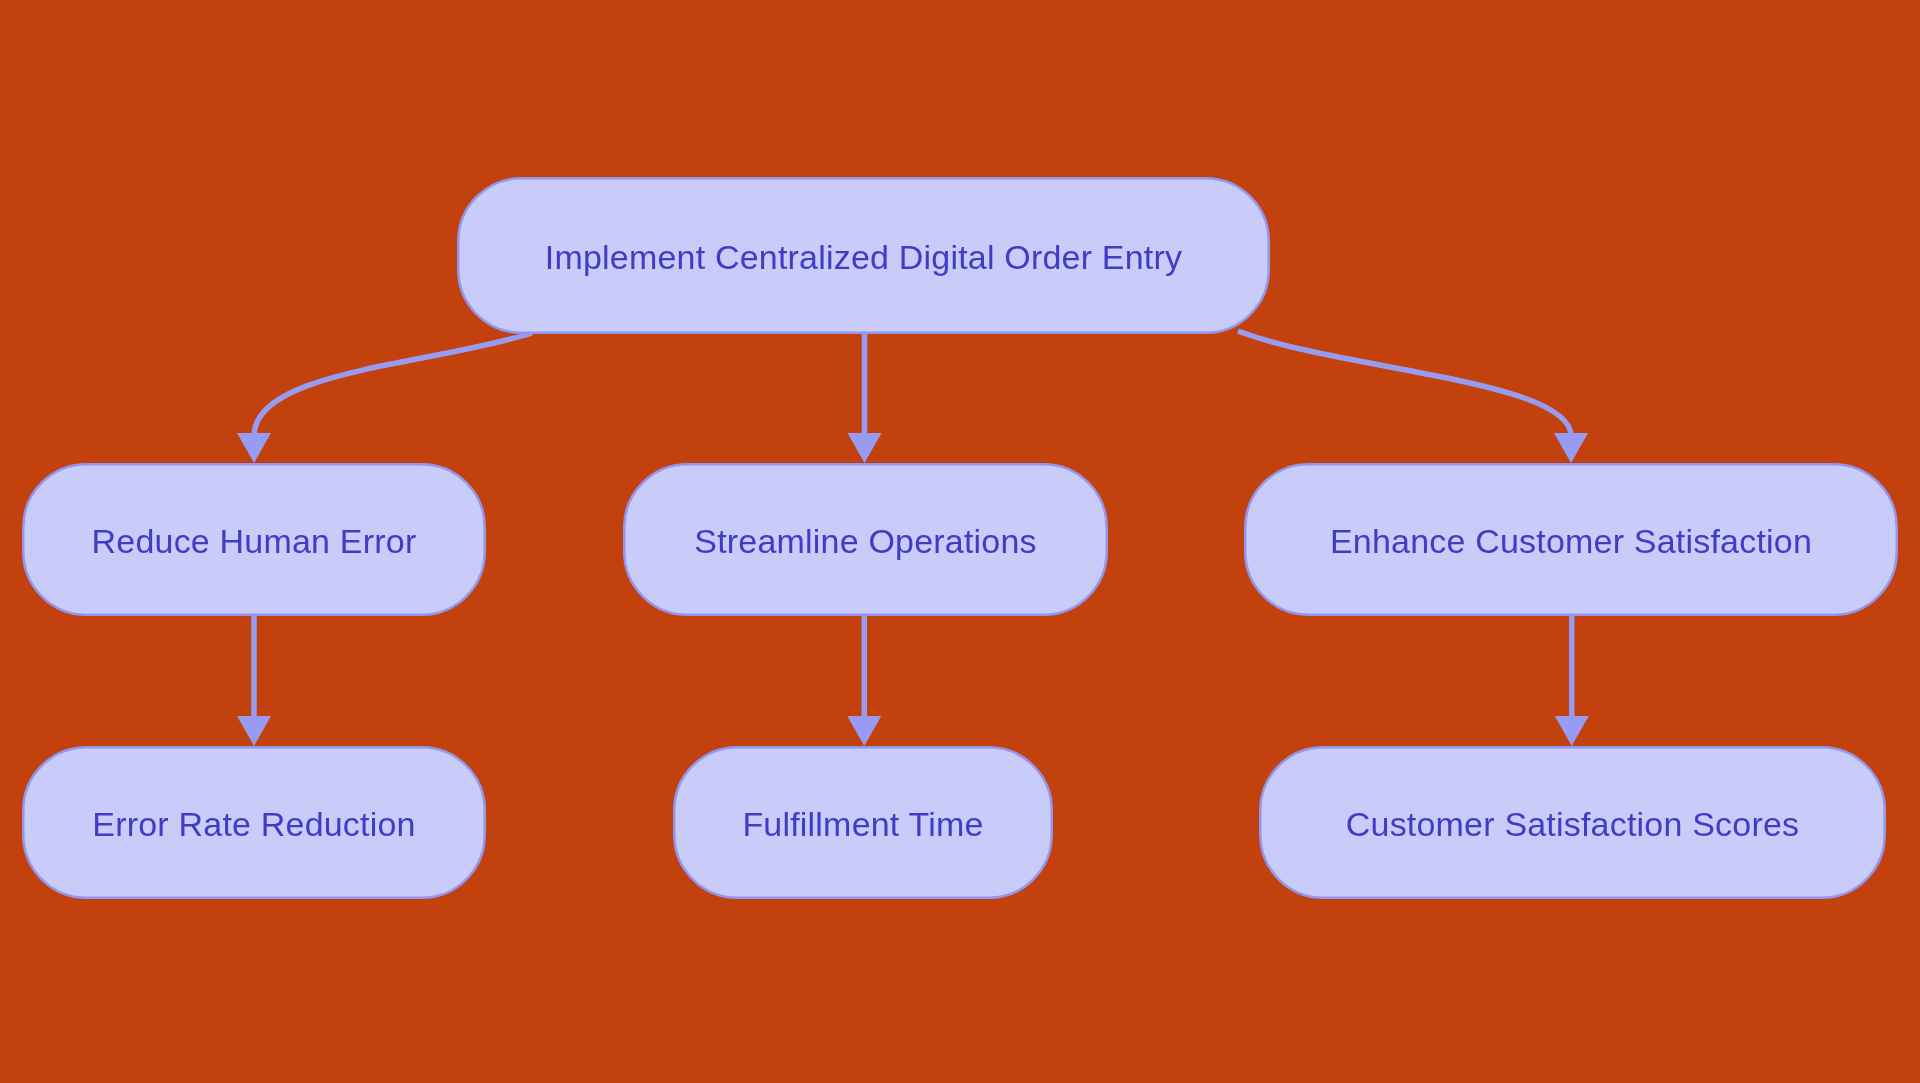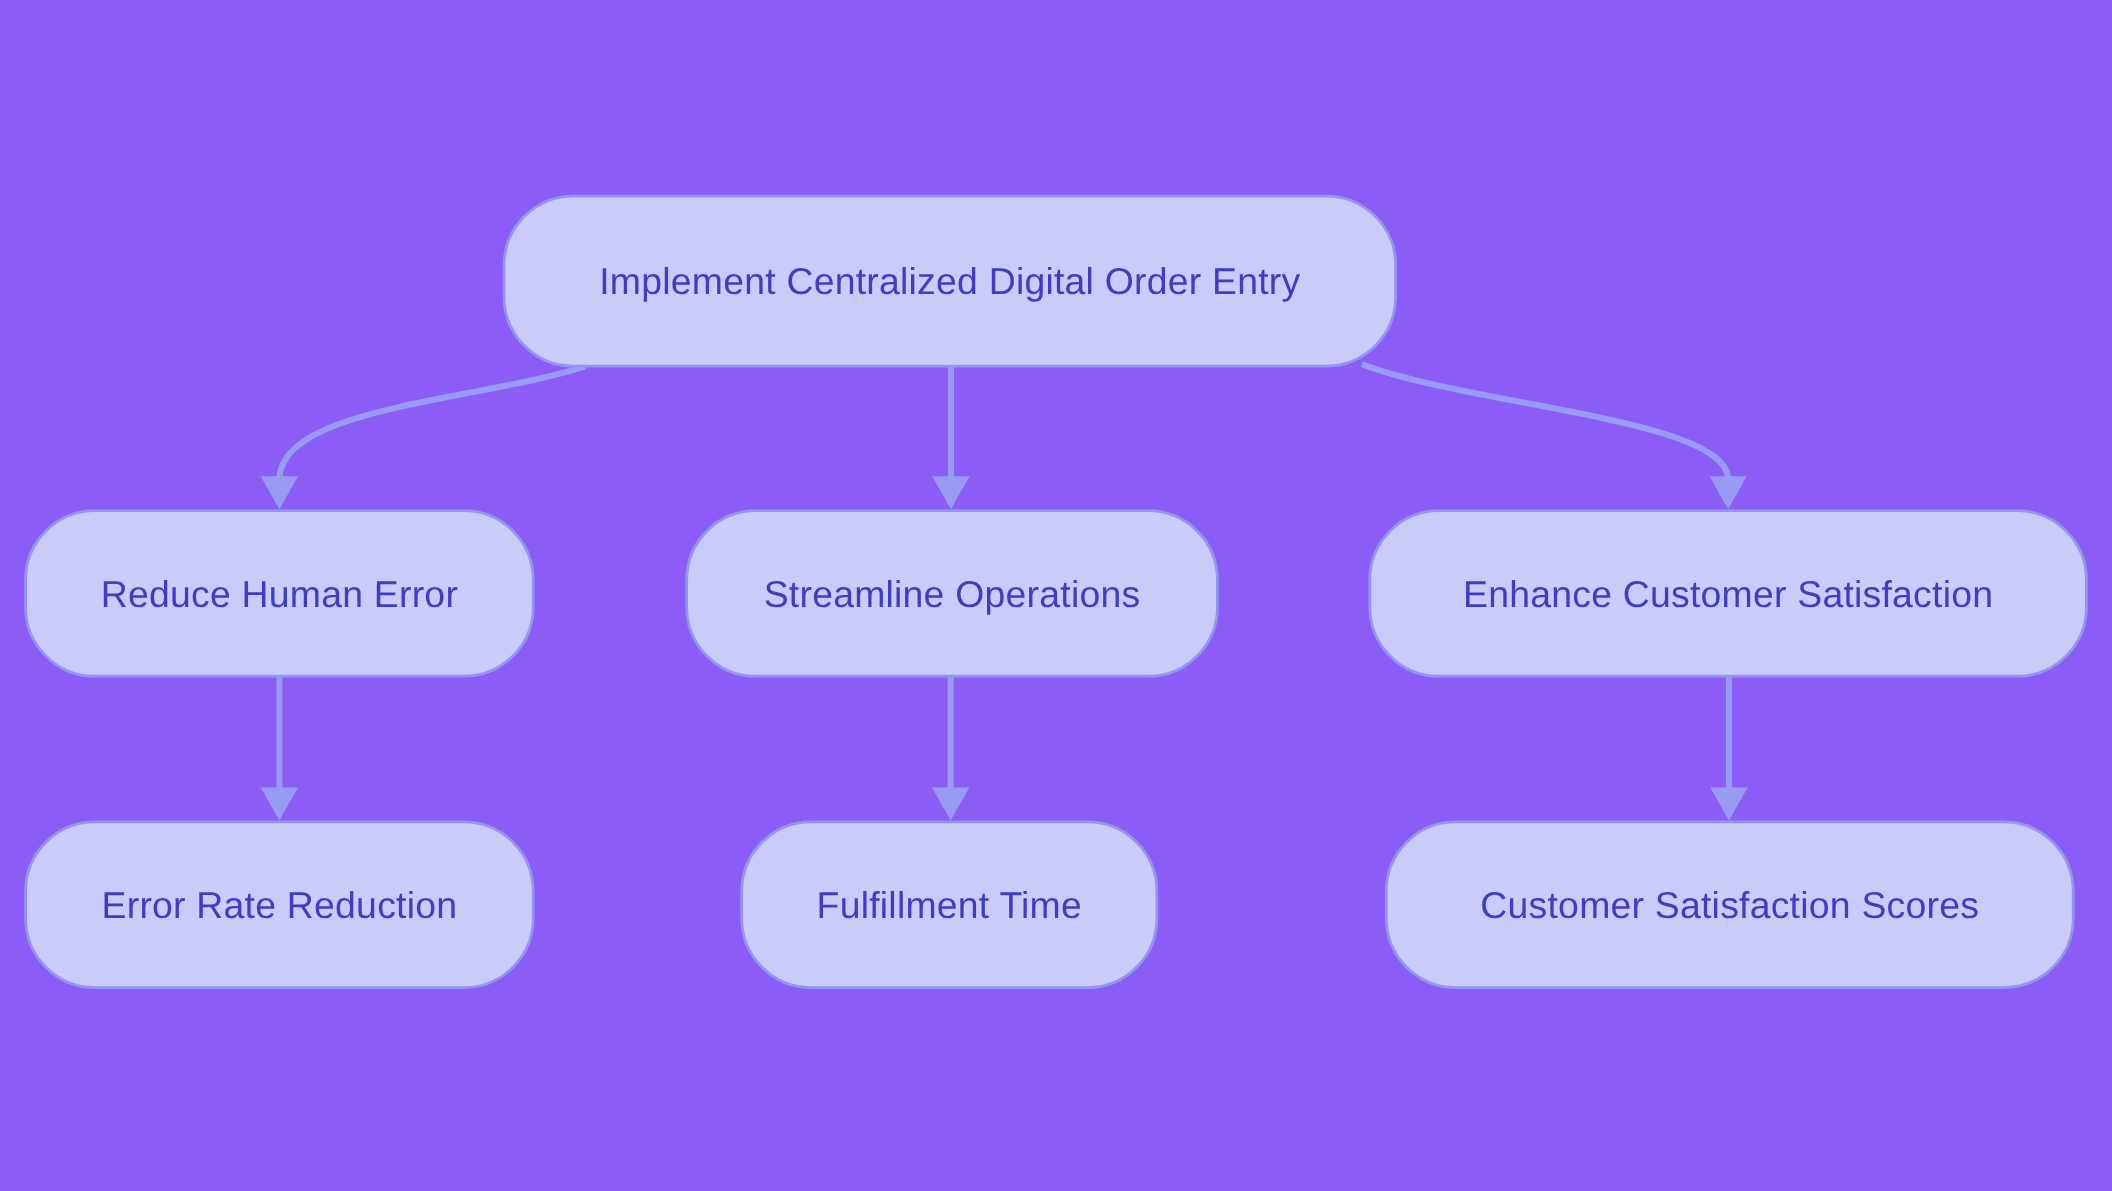--- a/index.html
+++ b/index.html
@@ -6,21 +6,21 @@
     margin: 0;
     padding: 0;
     background: #ffffff;
     font-family: "Liberation Sans", "DejaVu Sans", sans-serif;
   }
   .stage {
     position: relative;
     width: 1920px;
     height: 1083px;
     overflow: hidden;
-    background: #8b5cf6;
+    background: #c2410c;
   }
   .stage svg {
     display: block;
     width: 1920px;
     height: 1083px;
   }
   .node-rect {
     
   }
   .node-label {

